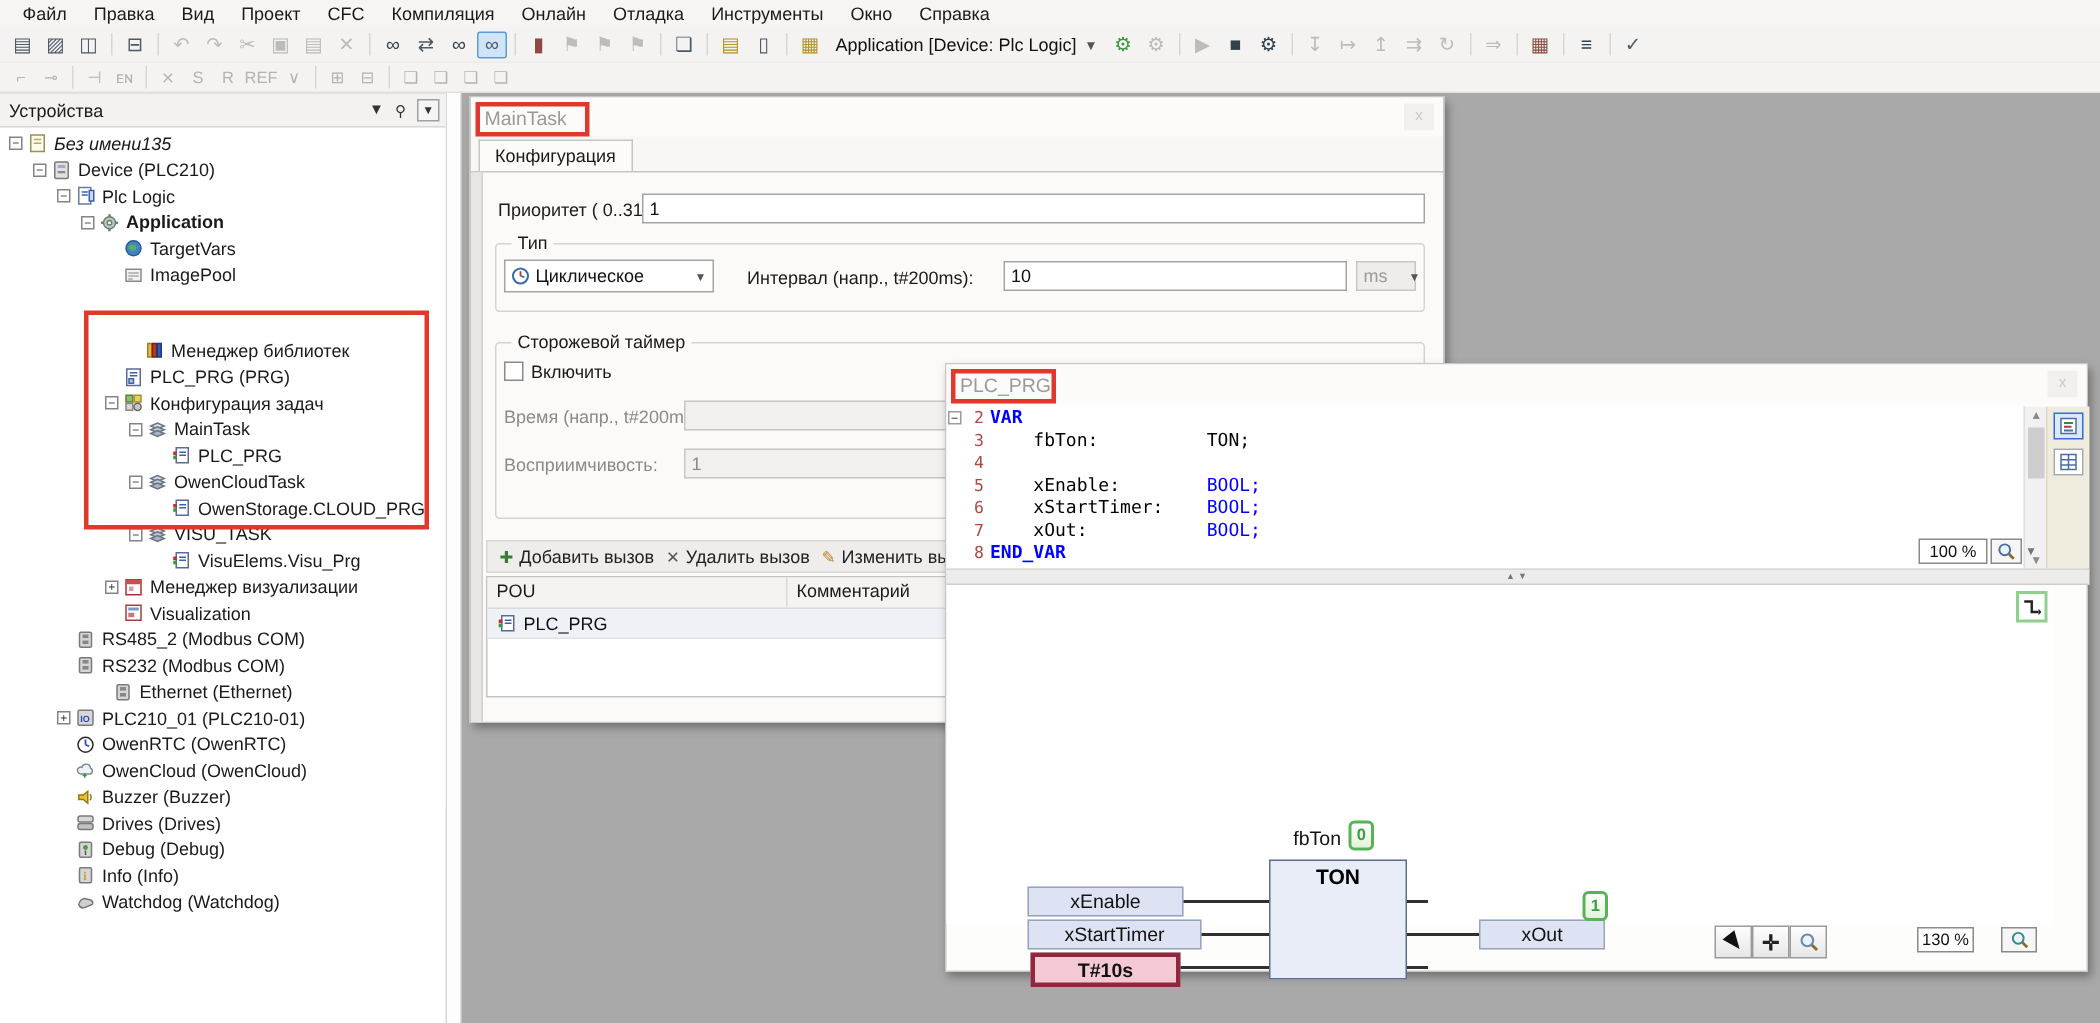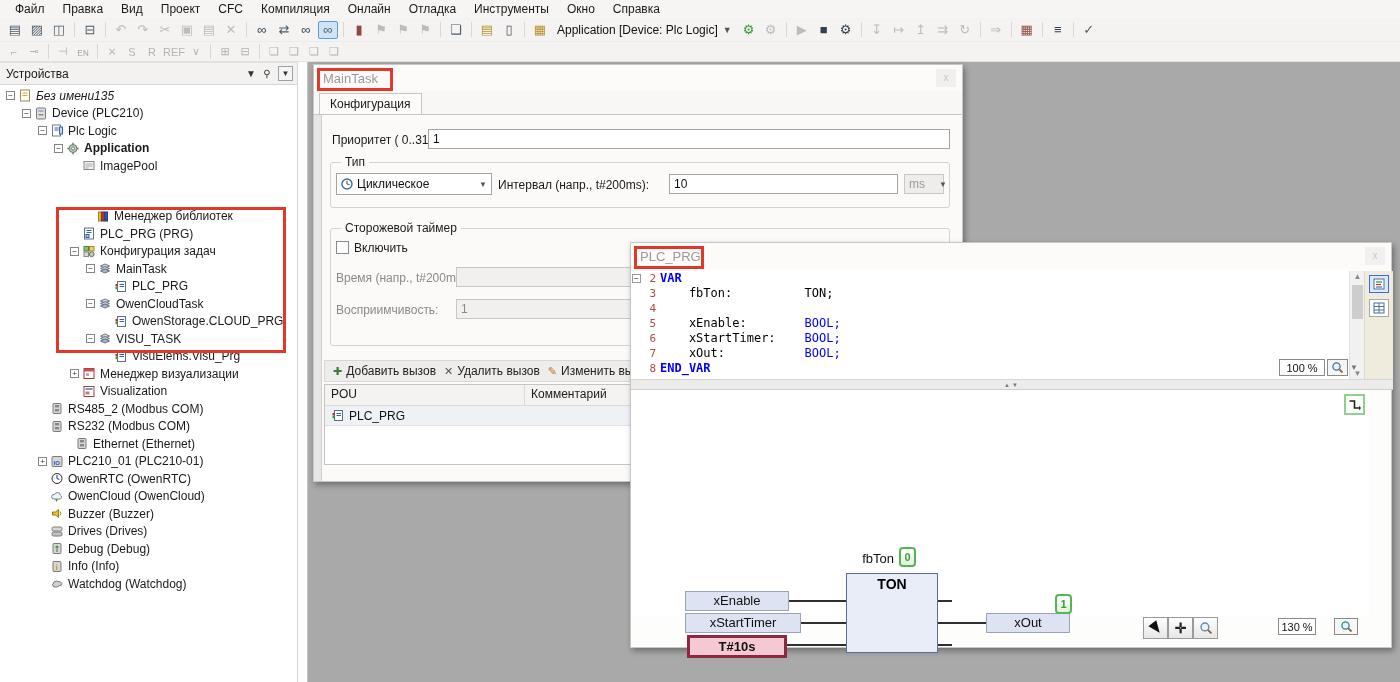--- a/index.html
+++ b/index.html
@@ -256,20 +256,28 @@
                 <rect x="5.7" y="0.8" width="1.6" height="2" fill="#6a8070"></rect>
                 <rect x="5.7" y="10.2" width="1.6" height="2" fill="#6a8070"></rect>
                 <rect x="0.8" y="5.7" width="2" height="1.6" fill="#6a8070"></rect>
                 <rect x="10.2" y="5.7" width="2" height="1.6" fill="#6a8070"></rect>
               </svg></span>
             <span class="lbl b">Application</span>
           </div>
           <div class="trow" style="padding-left: 70px;">
             <span class="noexp"></span>
             <span class="ti"><svg width="14" height="13" viewBox="0 0 13 13">
+                <circle cx="6.5" cy="6.5" r="5" fill="#3d85c8" stroke="#2a5a8a"></circle>
+                <path d="M3 5 q3 -2 5 0 q1 2 -1 3 q-3 1 -4 -3z" fill="#5ab05a"></path>
+              </svg></span>
+            <span class="lbl">TargetVars</span>
+          </div>
+          <div class="trow" style="padding-left: 70px;">
+            <span class="noexp"></span>
+            <span class="ti"><svg width="14" height="13" viewBox="0 0 13 13">
                 <rect x="1.5" y="2.5" width="10" height="8" fill="#f2f2f2" stroke="#8a8a8a"></rect>
                 <line x1="3" y1="5" x2="10" y2="5" stroke="#aaa"></line>
                 <line x1="3" y1="7" x2="10" y2="7" stroke="#aaa"></line>
                 <rect x="3" y="8.5" width="3" height="1" fill="#8ab0d0"></rect>
               </svg></span>
             <span class="lbl">ImagePool</span>
           </div>
           <div class="trow" style="padding-left: 84px; margin-top: 33px;">
             <span class="noexp"></span>
             <span class="ti"><svg width="14" height="13" viewBox="0 0 13 13">
@@ -488,21 +496,21 @@
         </div>
         <div id="mt-pane">
           <div class="leftstrip"></div>
 
           <span class="flabel" style="left:18px;top:18px;">Приоритет ( 0..31 ):</span>
           <input class="finput" style="left: 114px; top: 14px; width: 522px; height: 20px;" value="1">
 
           <div class="groupbox" style="left:16px;top:47px;width:620px;height:46px;">
             <span class="glabel">Тип</span>
           </div>
-          <div class="dd" style="left:22px;top:58px;width:156px;height:22px;">
+          <div class="dd" style="left:22px;top:58px;width:140px;height:22px;">
             <svg width="12" height="12" viewBox="0 0 12 12" style="margin-right:4px;flex:none;">
               <circle cx="6" cy="6" r="5" fill="#fff" stroke="#3a6ea5" stroke-width="1.4"></circle>
               <line x1="6" y1="6" x2="6" y2="2.8" stroke="#c03030" stroke-width="1.2"></line>
               <line x1="6" y1="6" x2="8.6" y2="6.8" stroke="#3a6ea5" stroke-width="1.2"></line>
             </svg>
             <span>Циклическое</span>
             <span class="caret">▼</span>
           </div>
           <span class="flabel" style="left:184px;top:63px;">Интервал (напр., t#200ms):</span>
           <input class="finput" style="left: 355px; top: 59px; width: 229px; height: 20px;" value="10">

